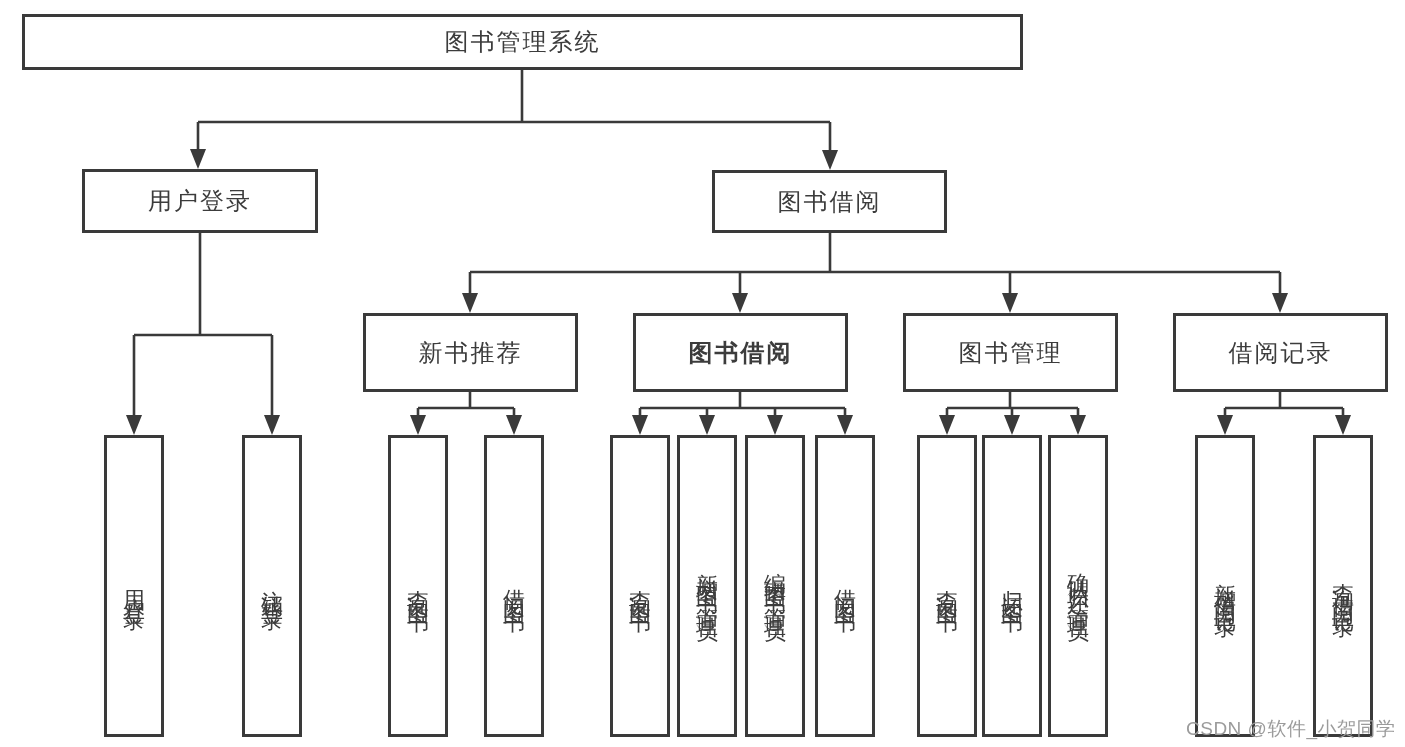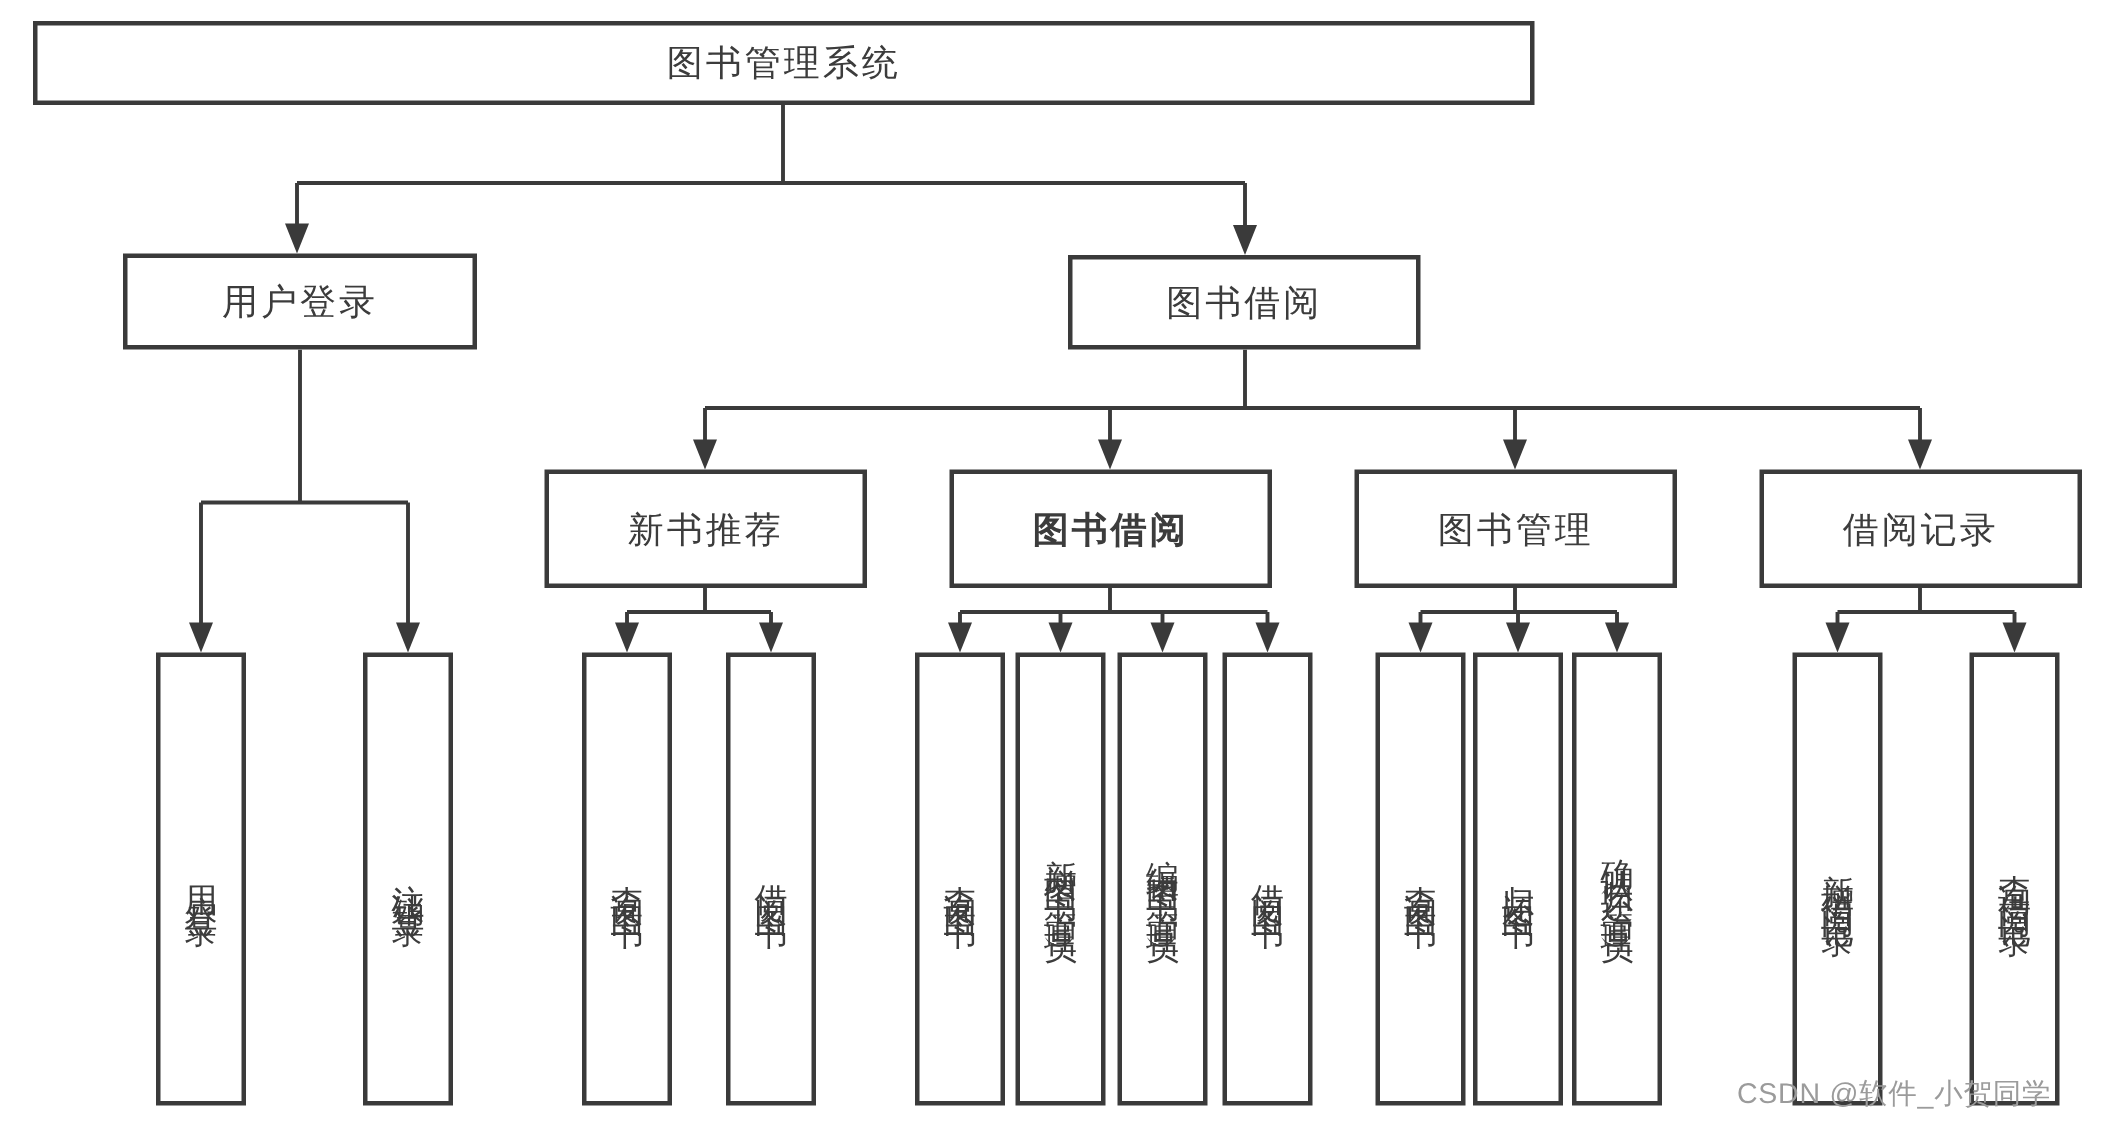--- a/index.html
+++ b/index.html
@@ -41,21 +41,21 @@
   .leaf .vtext{
     writing-mode:vertical-rl;
     text-orientation:mixed;
     font-size:22px;
     letter-spacing:7px;
     color:var(--text);
     line-height:1;
   }
   .watermark{
     position:absolute;
-    left:1158px;top:716px;
+    left:1186px;top:716px;
     z-index:2;
     font-size:19px;
     color:var(--watermark);
     letter-spacing:0.5px;
     white-space:nowrap;
   }
 </style>
 </head>
 <body>
 

